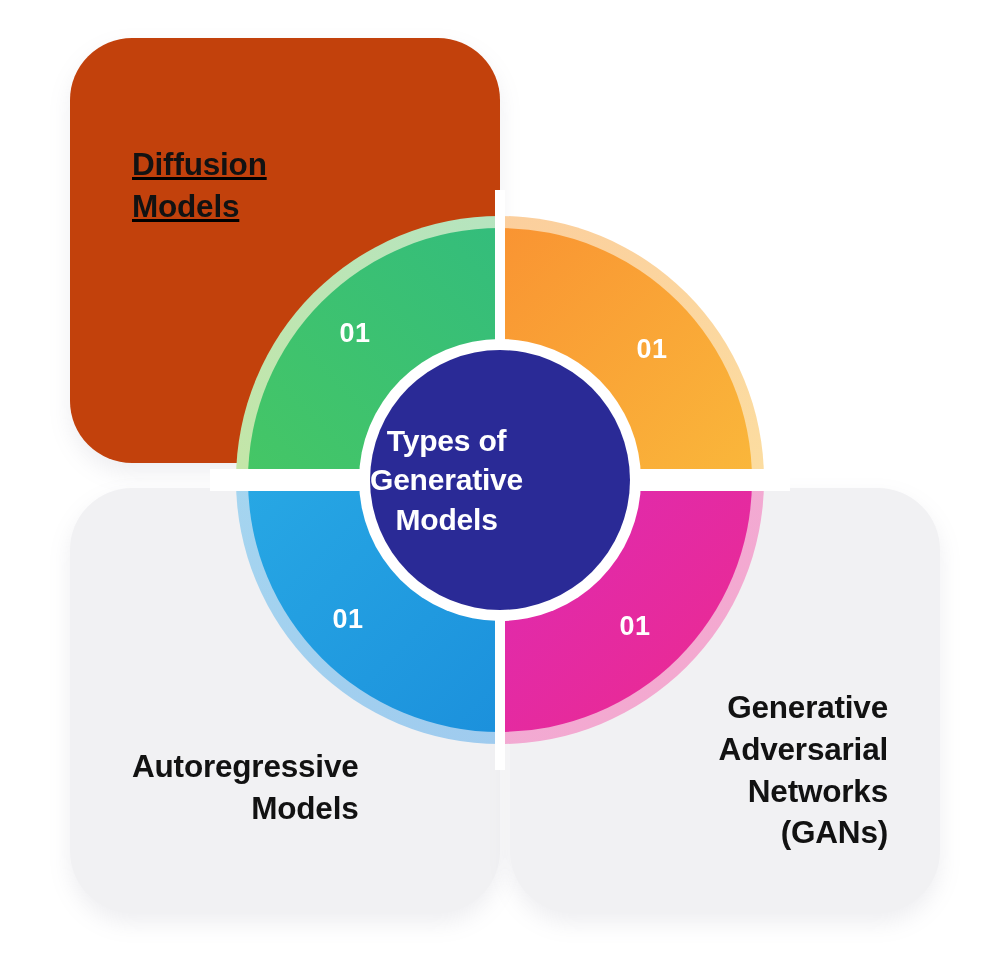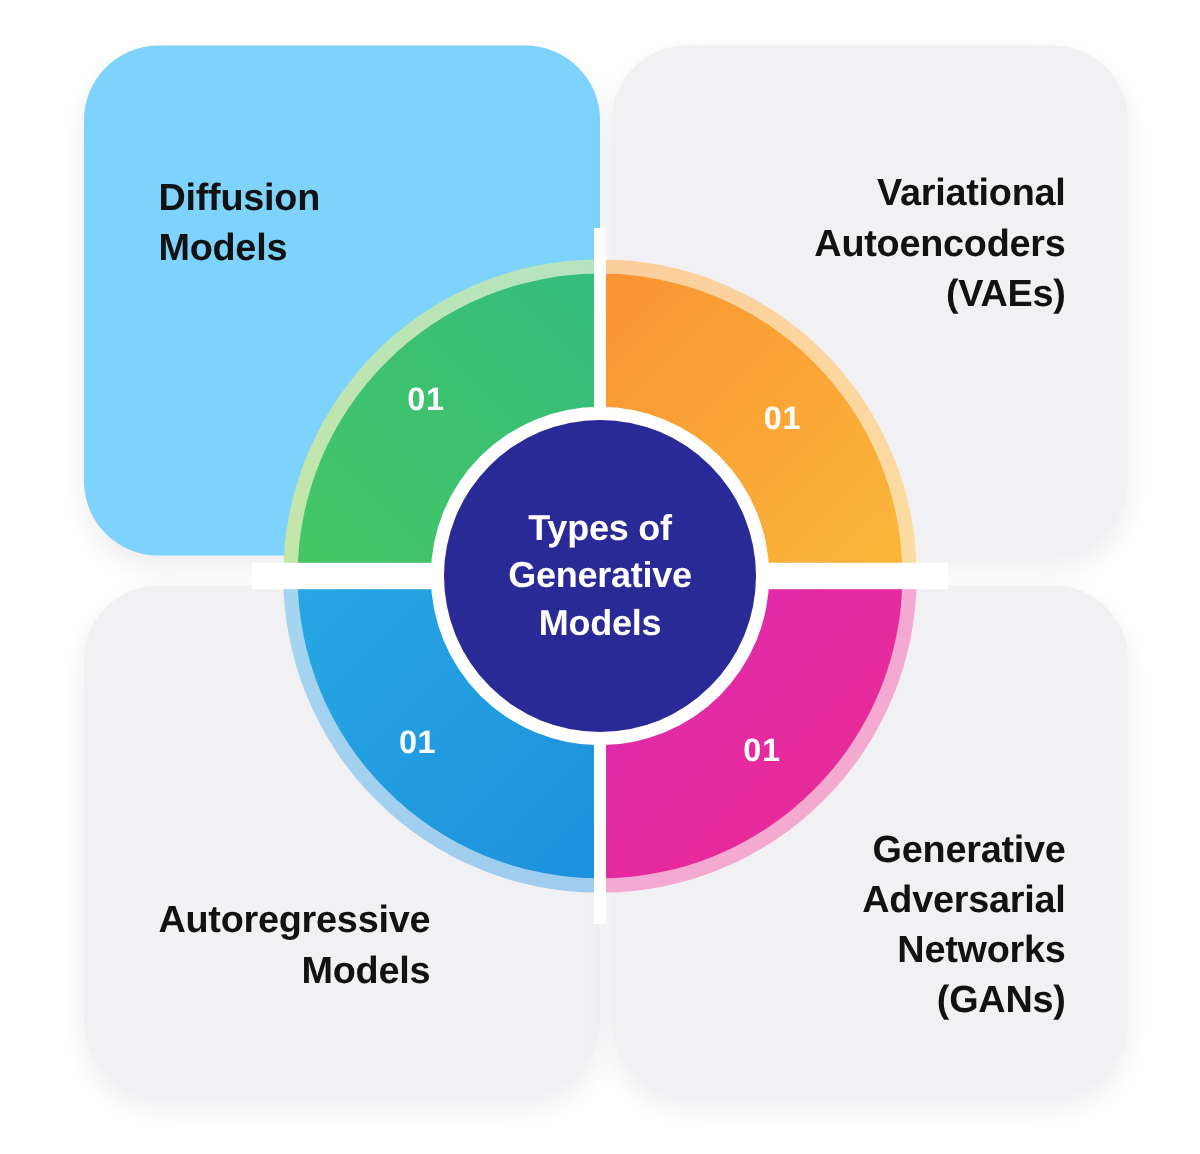--- a/index.html
+++ b/index.html
@@ -126,21 +126,21 @@
   .hub {
     position: absolute;
     left: -130px;
     top: -130px;
     width: 260px;
     height: 260px;
     border-radius: 50%;
     background: #2A2A96;
     display: flex;
     align-items: center;
-    justify-content: center;
+    justify-content: flex-start;
   }
   .hub-text {
     color: #ffffff;
     font-size: 30px;
     font-weight: bold;
     line-height: 1.32;
     text-align: center;
     letter-spacing: -0.2px;
     white-space: pre-line;
   }
@@ -157,30 +157,25 @@
   .num-tl { left: -145px; top: -147px; }
   .num-tr { left: 152px;  top: -131px; }
   .num-bl { left: -152px; top: 139px; }
   .num-br { left: 135px;  top: 146px; }
 </style>
 </head>
 <body>
 
 <div id="stage" style="background: rgb(255, 255, 255);">
 
-  <div class="card card-tl" style="background: #7dd3fc;">
+  <div class="card card-tl" style="background: #c2410c; text-decoration: underline;">
     <div class="card-title" style="color: rgb(18, 18, 18);">Diffusion
 Models</div>
   </div>
 
-  <div class="card card-tr" style="background: rgb(241, 241, 243);">
-    <div class="card-title" style="color: rgb(18, 18, 18);">Variational
-Autoencoders
-(VAEs)</div>
-  </div>
 
   <div class="card card-bl" style="background: rgb(241, 241, 243);">
     <div class="card-title" style="color: rgb(18, 18, 18);">Autoregressive
 Models</div>
   </div>
 
   <div class="card card-br" style="background: rgb(241, 241, 243);">
     <div class="card-title" style="color: rgb(18, 18, 18);">Generative
 Adversarial
 Networks

